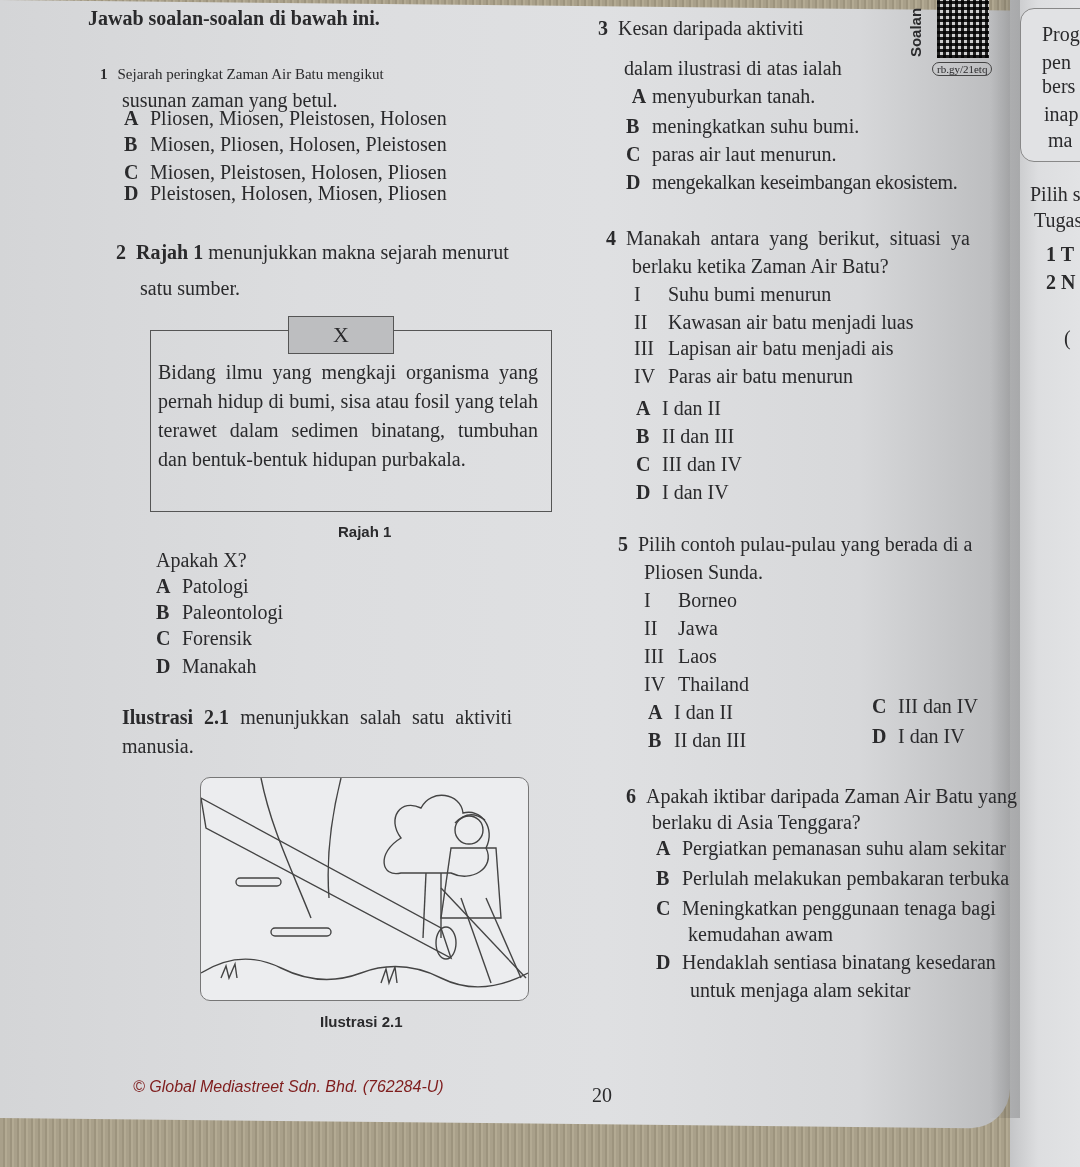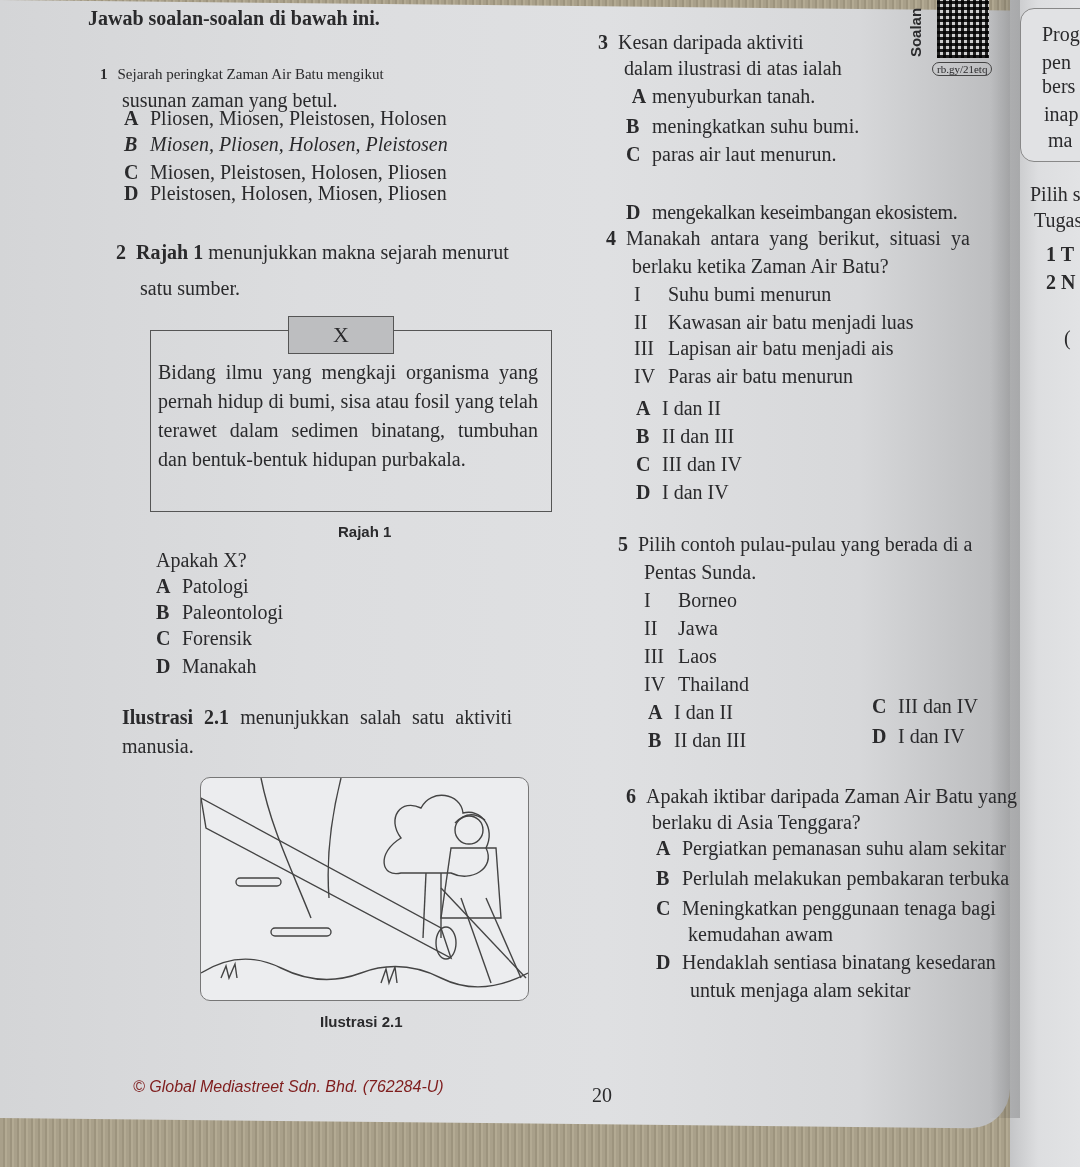--- a/index.html
+++ b/index.html
@@ -45,21 +45,21 @@
 <div class="page-fold"></div>
 
 <div class="t b" style="left:88px;top:6px;font-size:20px;">Jawab soalan-soalan di bawah ini.</div>
 
 <div>
   <div class="t" style="left:100px;top:62px;font-size:15px;">
     <span class="qnum">1</span><span>Sejarah peringkat Zaman Air Batu mengikut</span>
   </div>
   <div class="t" style="left:122px;top:88px;">susunan zaman yang betul.</div>
   <div class="t" style="left:124px;top:106px;"><span class="opt-letter">A</span><span>Pliosen, Miosen, Pleistosen, Holosen</span></div>
-  <div class="t" style="left:124px;top:132px;font-style:italic;"><span class="opt-letter">B</span><span>Miosen, Pliosen, Holosen, Pleistosen</span></div>
+  <div class="t" style="left:124px;top:132px;"><span class="opt-letter">B</span><span>Miosen, Pliosen, Holosen, Pleistosen</span></div>
   <div class="t" style="left:124px;top:160px;"><span class="opt-letter">C</span><span>Miosen, Pleistosen, Holosen, Pliosen</span></div>
   <div class="t" style="left:124px;top:181px;"><span class="opt-letter">D</span><span>Pleistosen, Holosen, Miosen, Pliosen</span></div>
 </div>
 
 <div>
   <div class="t" style="left:116px;top:240px;">
     <span class="qnum">2</span><span class="b">Rajah 1</span><span> menunjukkan makna sejarah menurut</span>
   </div>
   <div class="t" style="left:140px;top:276px;">satu sumber.</div>
   <div class="box"></div>
@@ -98,26 +98,26 @@
       <rect x="70" y="150" width="60" height="8" rx="4"></rect>
       <path d="M0 195 Q40 170 80 190 T160 195 T240 200 T327 195"></path>
       <path d="M20 200 l5 -12 l3 12 l6 -14 l2 14"></path>
       <path d="M180 205 l5 -14 l3 14 l6 -16 l2 16"></path>
     </g>
   </svg>
 </div>
 <div class="t sans b" style="left:320px;top:1010px;font-size:15px;">Ilustrasi 2.1</div>
 
 <div>
-  <div class="t" style="left:598px;top:30px;"><span class="qnum">3</span><span>Kesan daripada aktiviti</span></div>
+  <div class="t" style="left:598px;top:16px;"><span class="qnum">3</span><span>Kesan daripada aktiviti</span></div>
   <div class="t" style="left:624px;top:56px;">dalam ilustrasi di atas ialah</div>
   <div class="t" style="left:626px;top:84px;text-align:center;"><span class="opt-letter">A</span><span>menyuburkan tanah.</span></div>
   <div class="t" style="left:626px;top:114px;"><span class="opt-letter">B</span><span>meningkatkan suhu bumi.</span></div>
   <div class="t" style="left:626px;top:142px;"><span class="opt-letter">C</span><span>paras air laut menurun.</span></div>
-  <div class="t" style="left:626px;top:170px;letter-spacing:-0.3px;margin-top:30px;"><span class="opt-letter">D</span><span>mengekalkan keseimbangan ekosistem.</span></div>
+  <div class="t" style="left:626px;top:170px;letter-spacing:-0.3px;"><span class="opt-letter">D</span><span>mengekalkan keseimbangan ekosistem.</span></div>
 </div>
 
 <div class="soalan-tab">
     <span>Soalan</span>
   </div>
 <div class="qr"></div>
 <div class="qr-url">rb.gy/21etq</div>
 
 <div>
   <div class="t" style="left:606px;top:226px;word-spacing:5px;"><span class="qnum">4</span><span>Manakah antara yang berikut, situasi ya</span></div>
@@ -127,21 +127,21 @@
   <div class="t" style="left:634px;top:336px;"><span class="roman">III</span><span>Lapisan air batu menjadi ais</span></div>
   <div class="t" style="left:634px;top:364px;"><span class="roman">IV</span><span>Paras air batu menurun</span></div>
   <div class="t" style="left:636px;top:396px;"><span class="opt-letter">A</span><span>I dan II</span></div>
   <div class="t" style="left:636px;top:424px;"><span class="opt-letter">B</span><span>II dan III</span></div>
   <div class="t" style="left:636px;top:452px;"><span class="opt-letter">C</span><span>III dan IV</span></div>
   <div class="t" style="left:636px;top:480px;"><span class="opt-letter">D</span><span>I dan IV</span></div>
 </div>
 
 <div>
   <div class="t" style="left:618px;top:532px;"><span class="qnum">5</span><span>Pilih contoh pulau-pulau yang berada di a</span></div>
-  <div class="t" style="left:644px;top:560px;">Pentas Sunda.</div>
+  <div class="t" style="left:644px;top:560px;">Pliosen Sunda.</div>
   <div class="t" style="left:644px;top:588px;"><span class="roman">I</span><span>Borneo</span></div>
   <div class="t" style="left:644px;top:616px;"><span class="roman">II</span><span>Jawa</span></div>
   <div class="t" style="left:644px;top:644px;"><span class="roman">III</span><span>Laos</span></div>
   <div class="t" style="left:644px;top:672px;"><span class="roman">IV</span><span>Thailand</span></div>
   <div class="t" style="left:648px;top:700px;"><span class="opt-letter">A</span><span>I dan II</span></div>
   <div class="t" style="left:648px;top:728px;"><span class="opt-letter">B</span><span>II dan III</span></div>
   <div class="t" style="left:872px;top:694px;"><span class="opt-letter">C</span><span>III dan IV</span></div>
   <div class="t" style="left:872px;top:724px;"><span class="opt-letter">D</span><span>I dan IV</span></div>
 </div>
 

